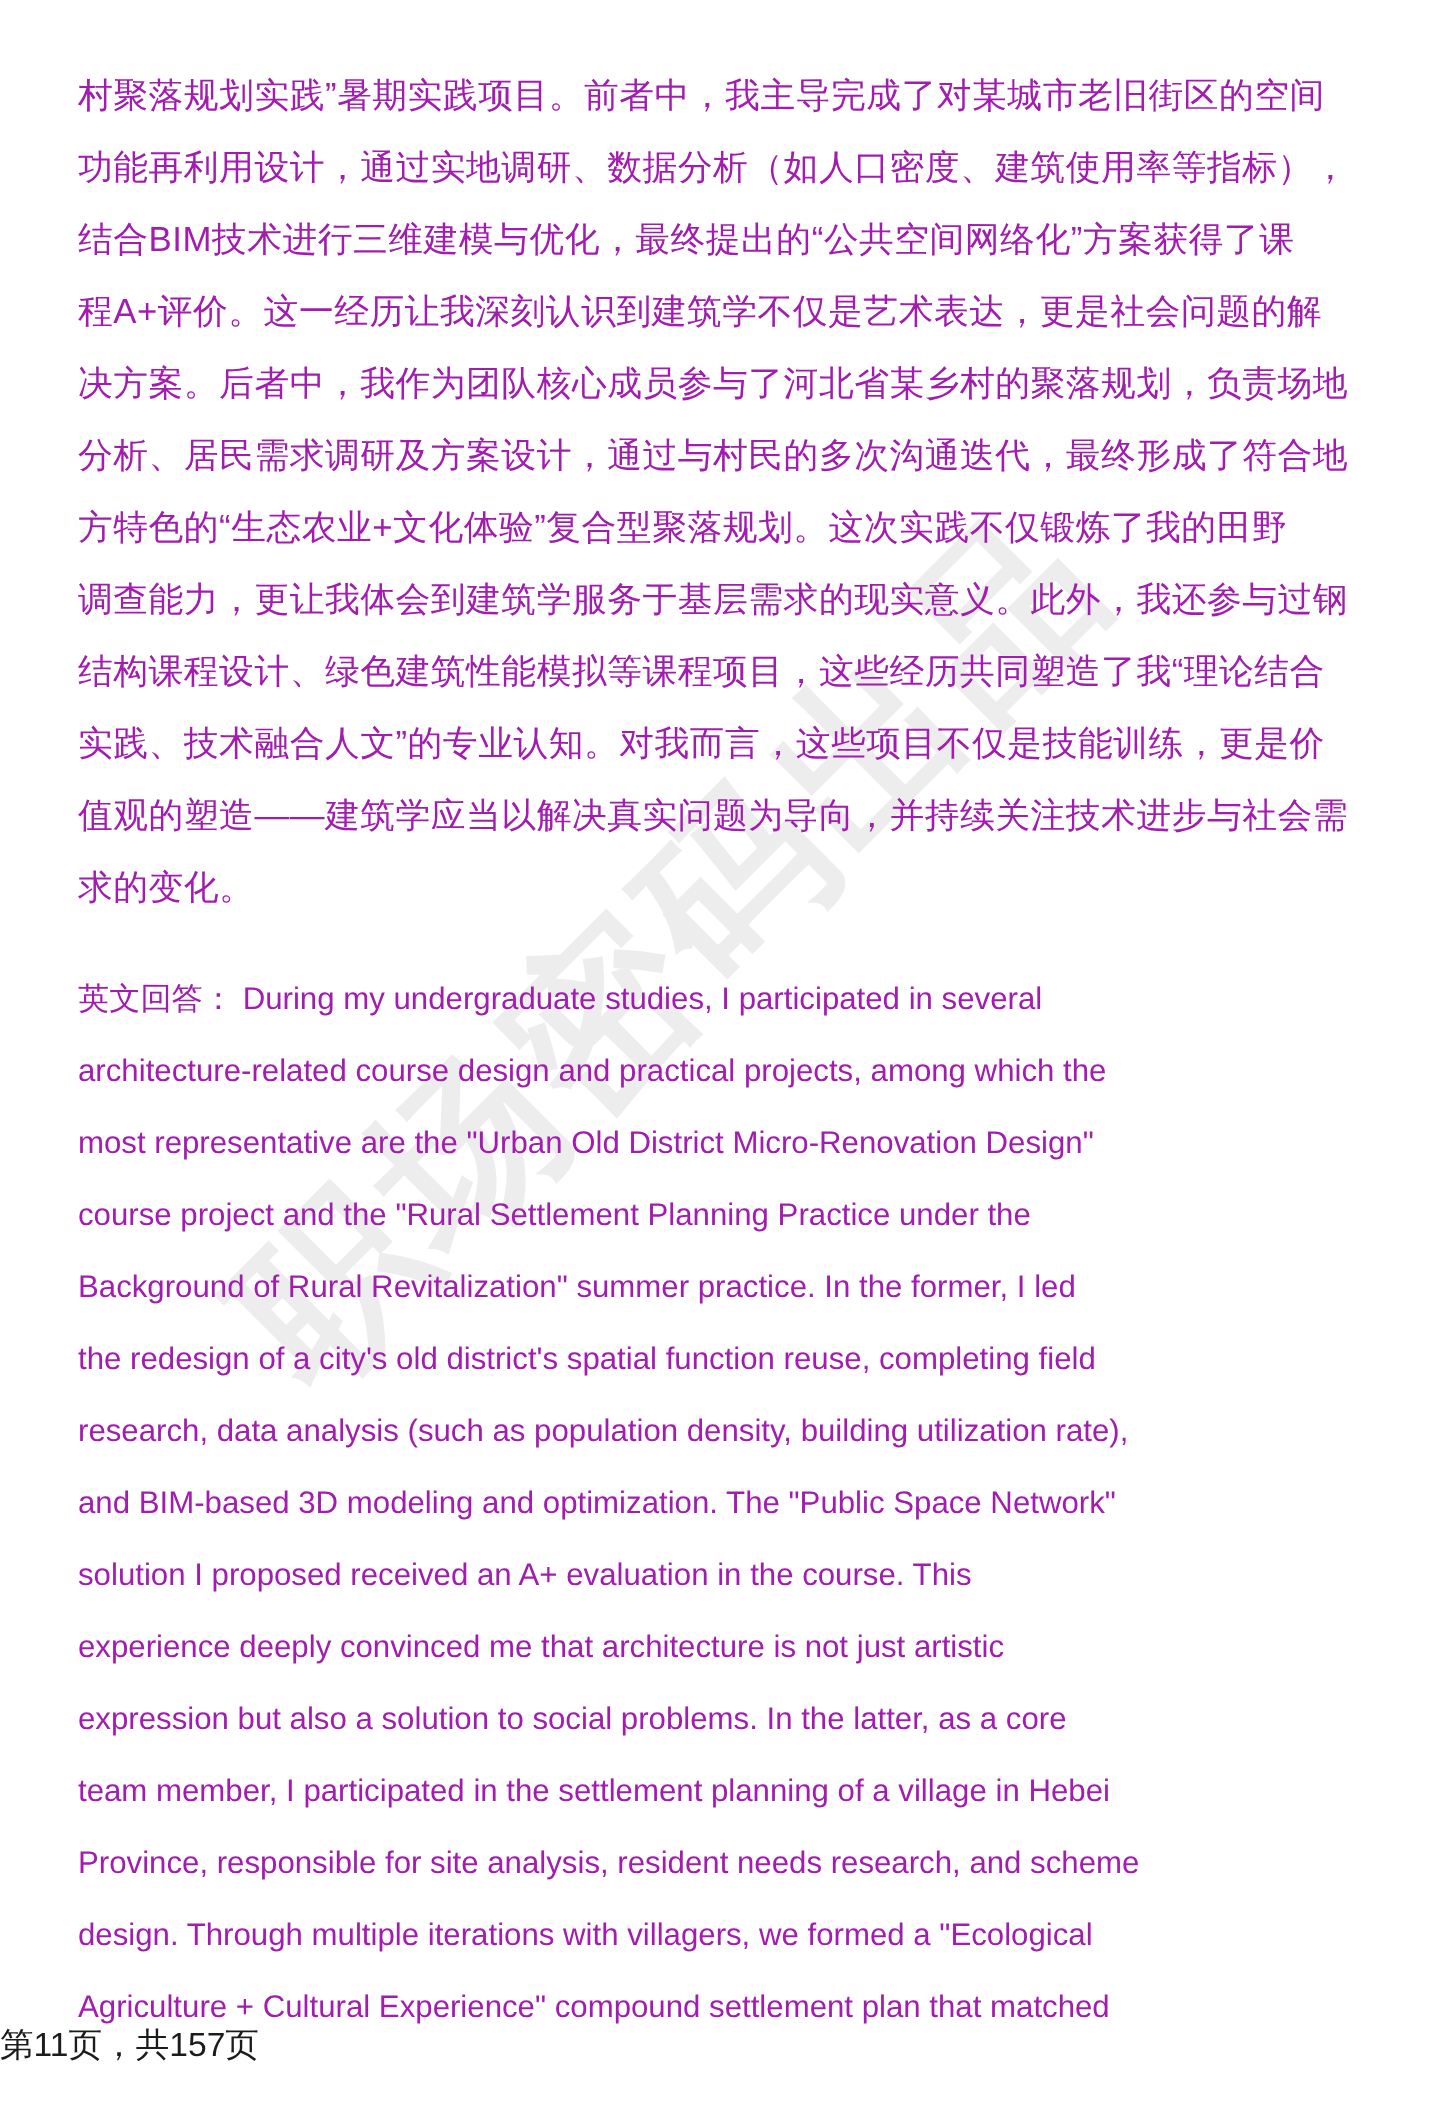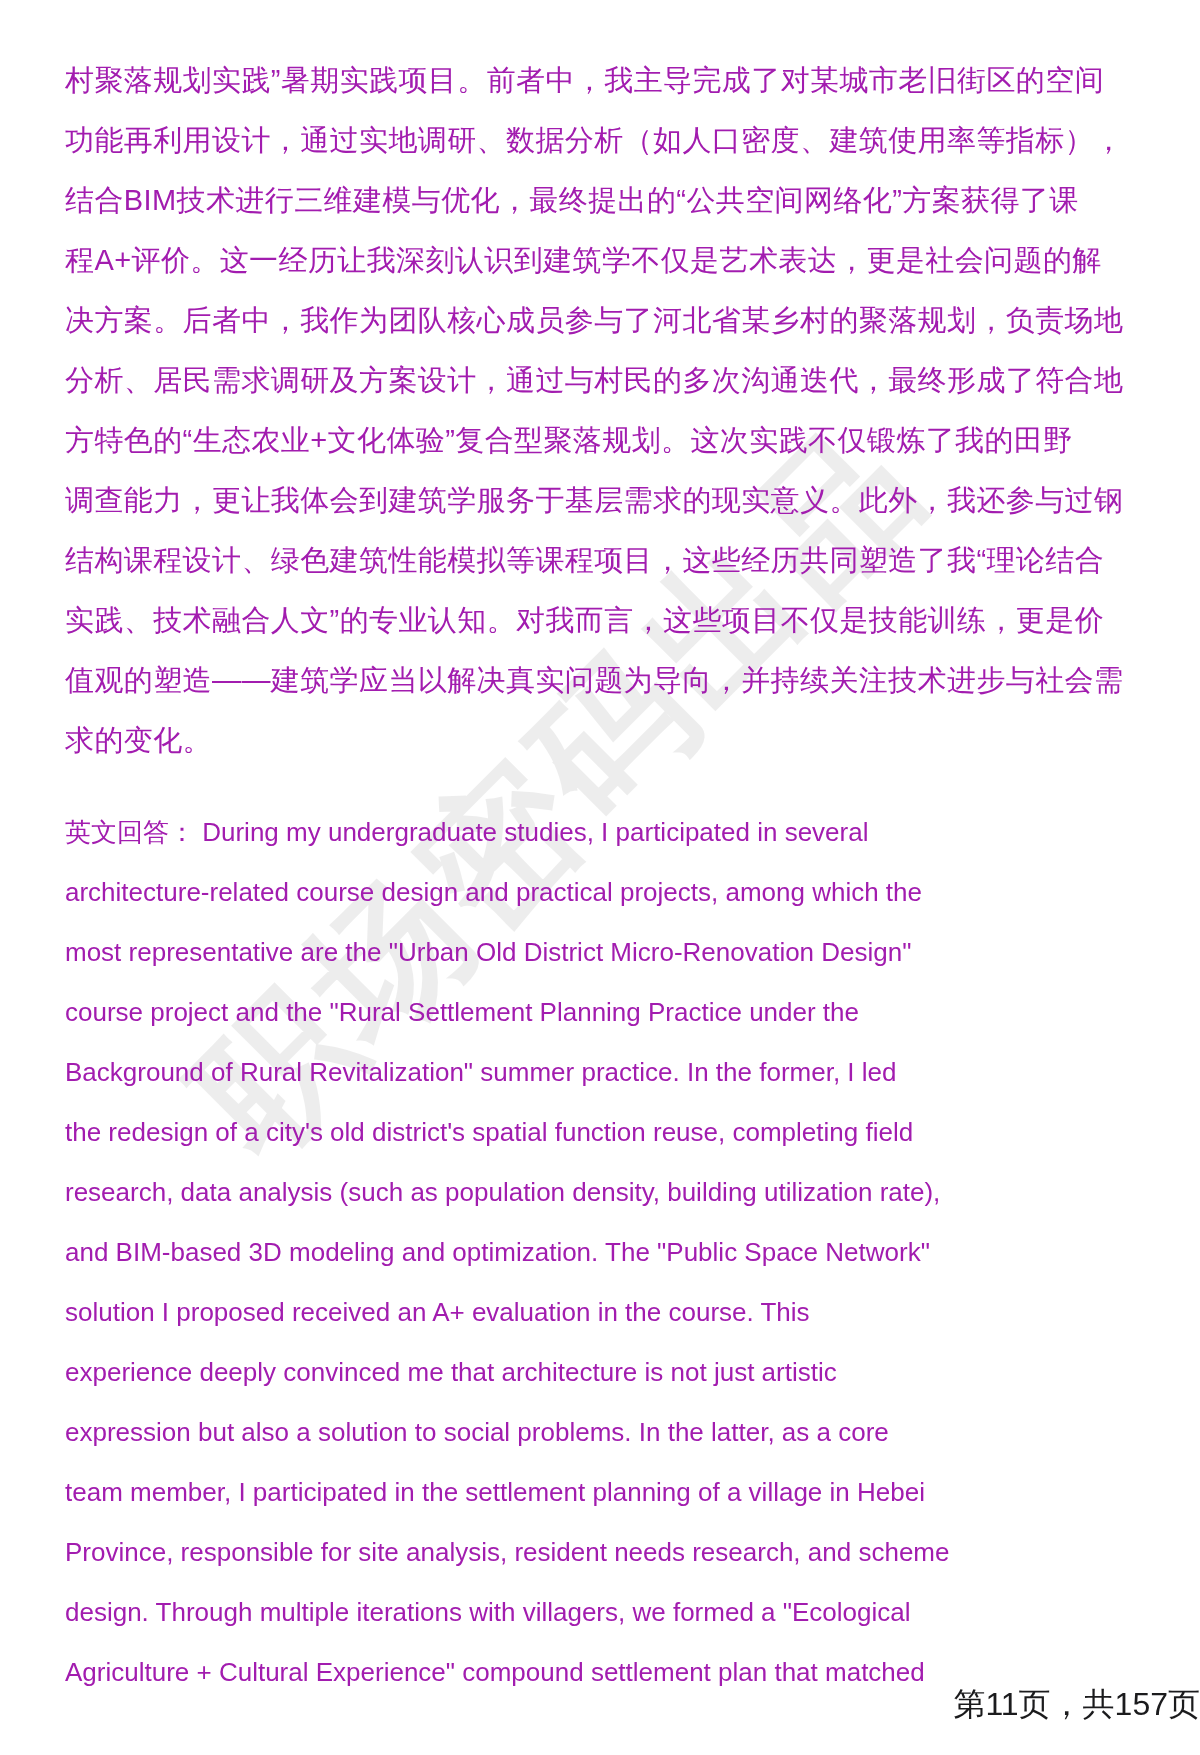--- a/index.html
+++ b/index.html
@@ -44,22 +44,22 @@
   .para.en {
     top: 802px;
     font-size: 26px;
     line-height: 60px;
   }
   .footer {
     position: absolute;
     left: 0;
     right: 0;
     top: 1684px;
-    text-align: right;
-    font-size: 32px;
+    text-align: left;
+    font-size: 28px;
     line-height: 40px;
     color: #1b1b1d;
     z-index: 1;
   }
 </style>
 </head>
 <body>
 
 <div class="page">
 

